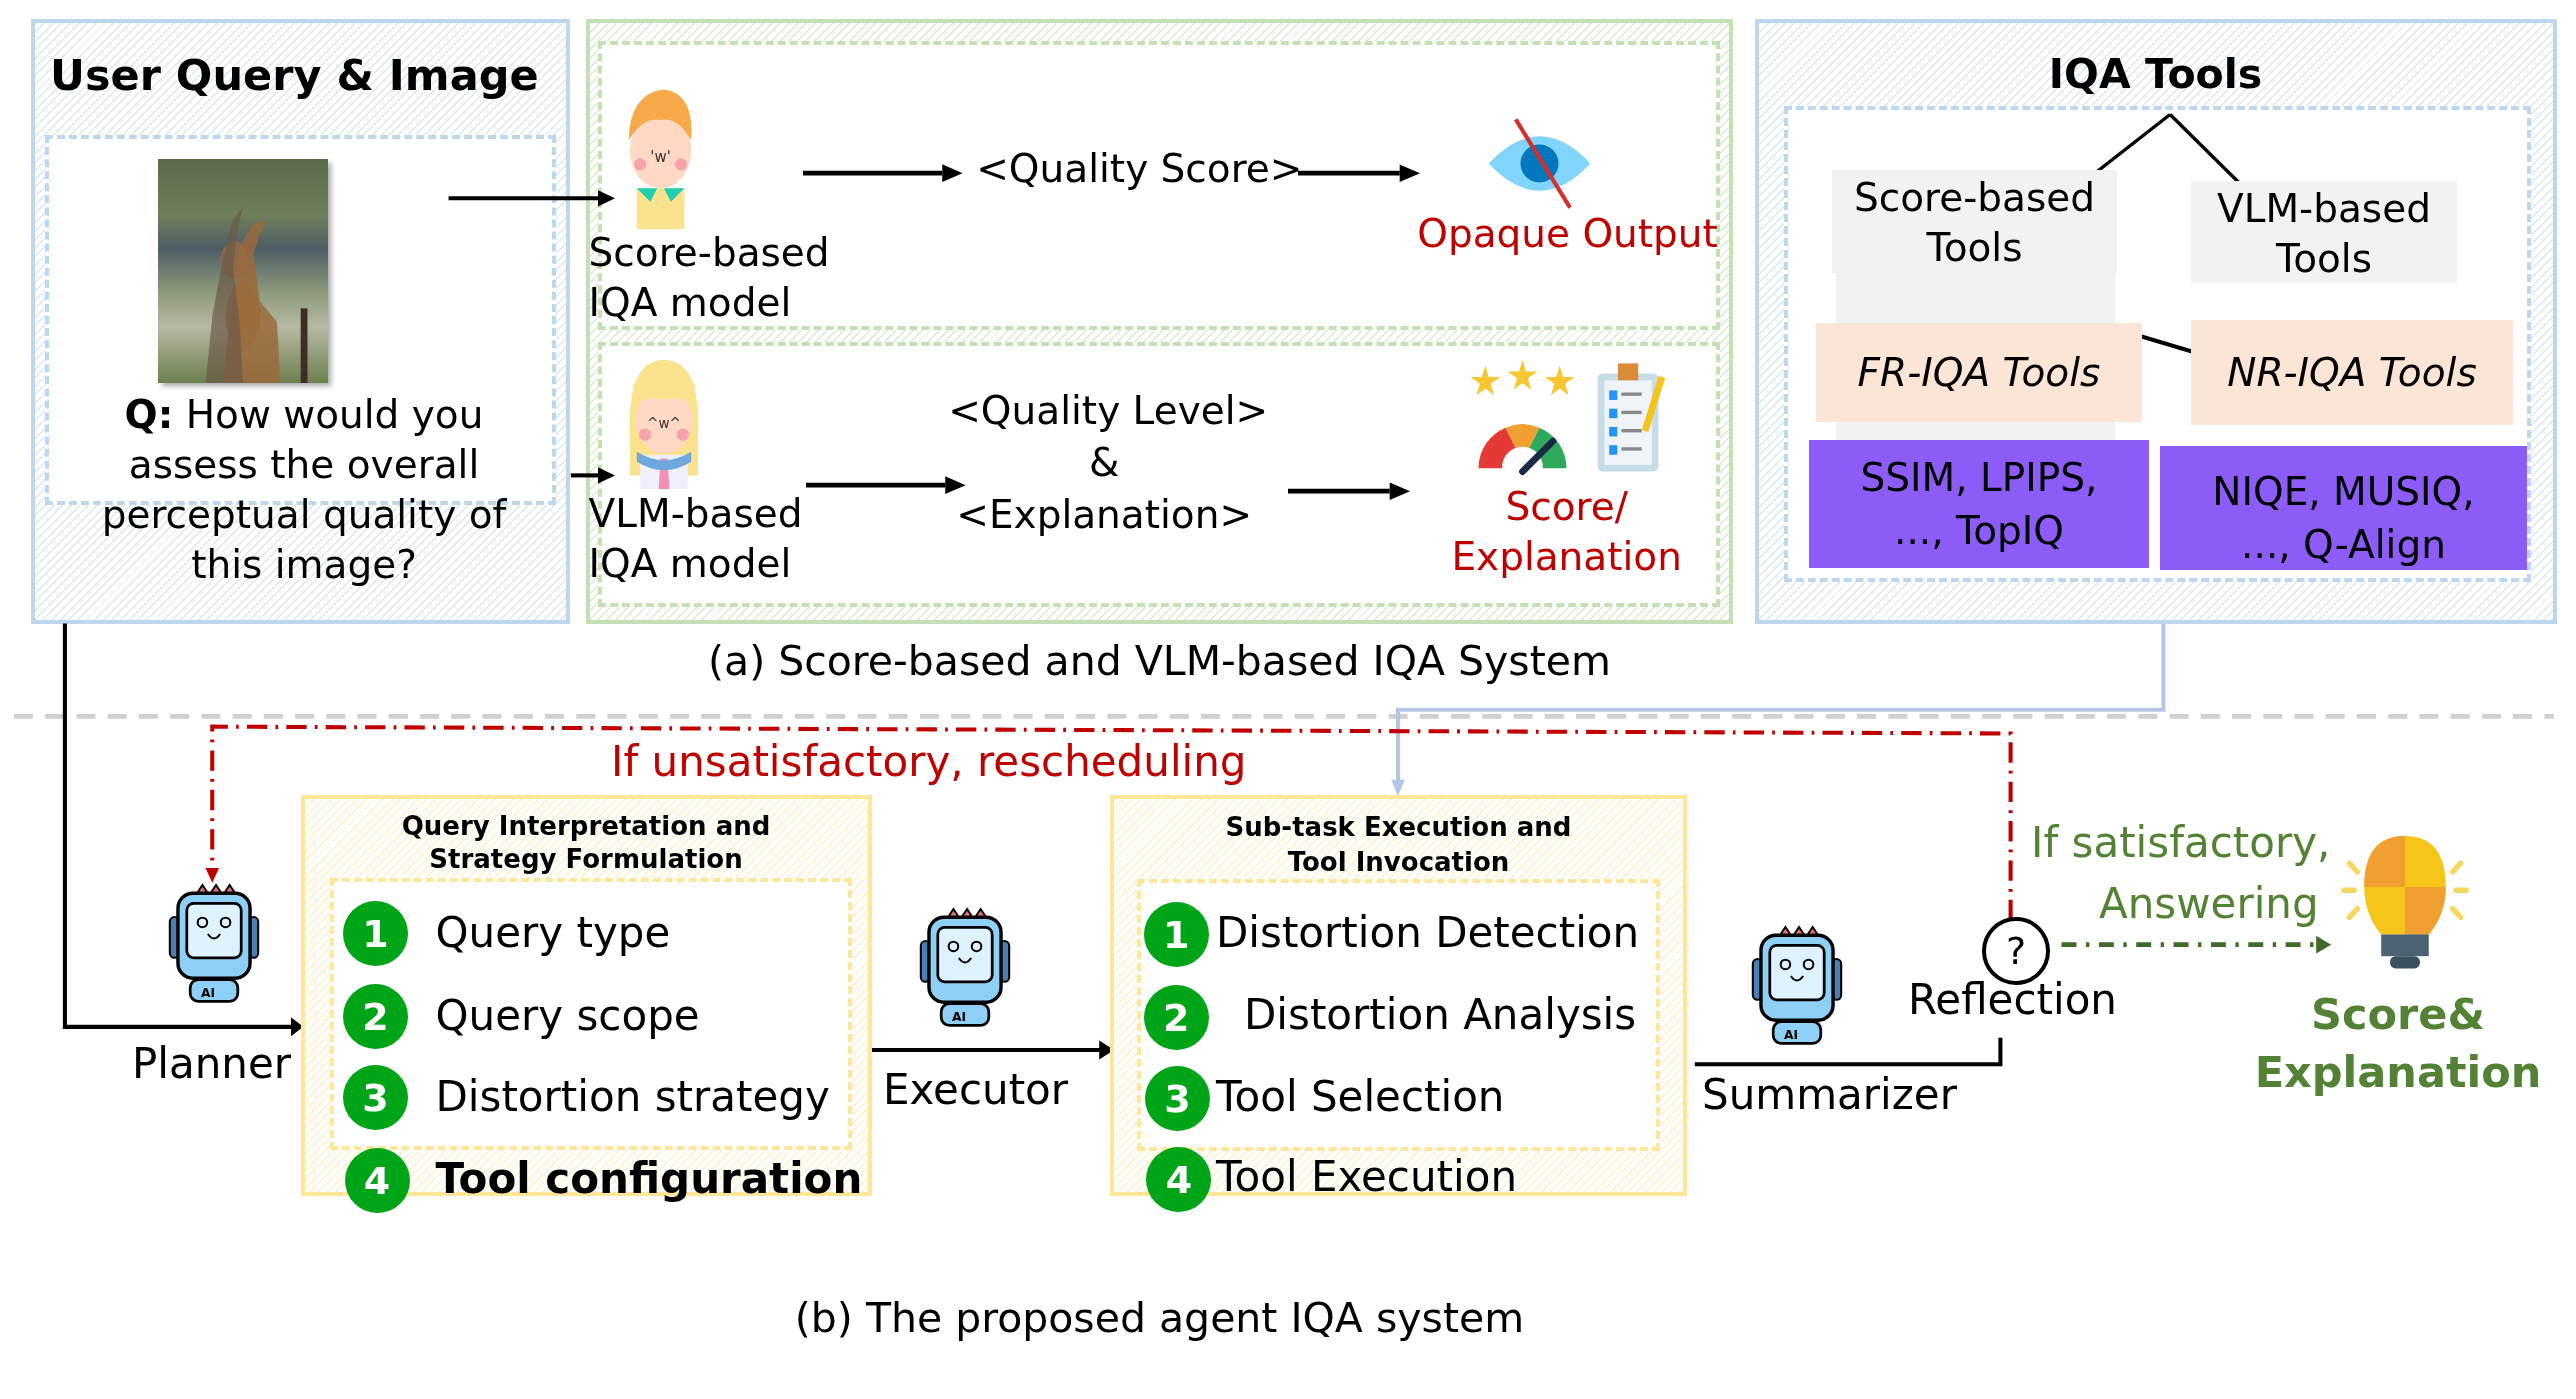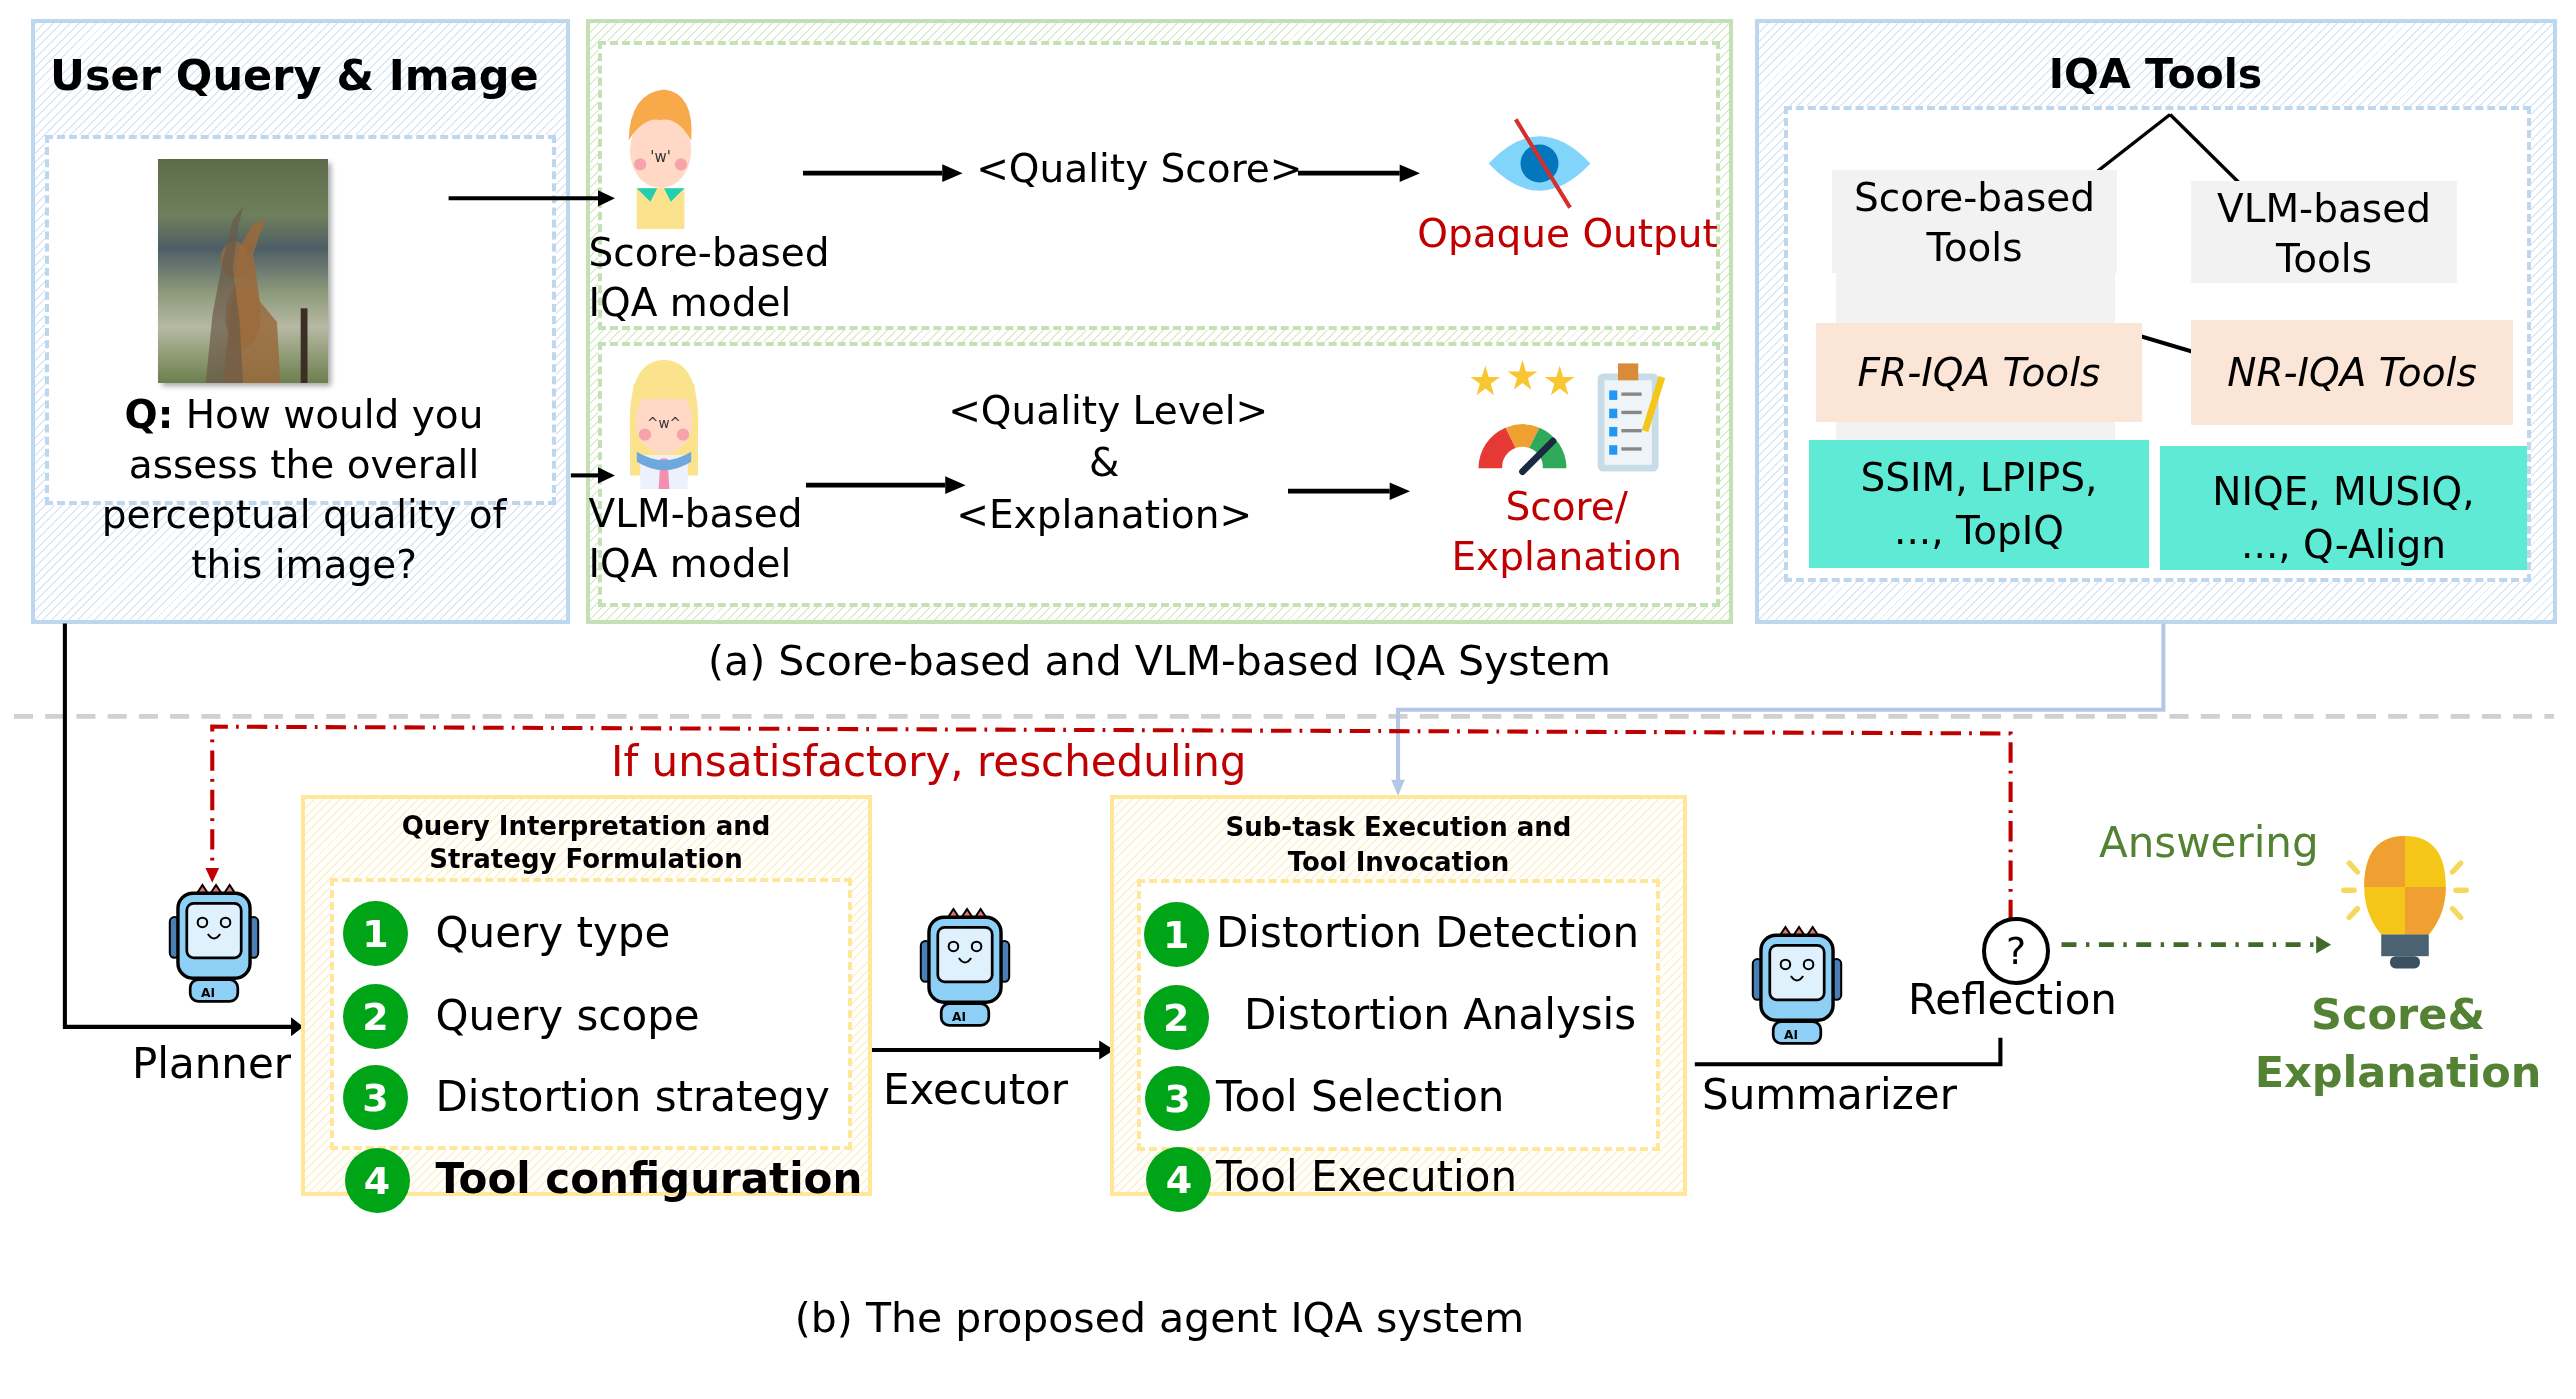--- a/index.html
+++ b/index.html
@@ -32,21 +32,21 @@
   .green-txt { color: #548235; }
   .badge {
     position: absolute; width: 65px; height: 65px; border-radius: 50%;
     background: #00a517; color: #fff; font-weight: bold; font-size: 38px;
     display: flex; align-items: center; justify-content: center;
     font-family: "DejaVu Sans", sans-serif;
   }
   .step { position: absolute; font-size: 42px; white-space: nowrap; }
   .box-gray { background: #f2f2f2; }
   .box-peach { background: #fbe5d6; font-style: italic; }
-  .box-lgreen { background: #5eead4; }
+  .box-lgreen { background: #8b5cf6; }
   svg { position: absolute; overflow: visible; }
 </style>
 </head>
 <body>
 
 <div class="abs hatch-blue frame-blue" style="left:31px;top:19px;width:539px;height:605px;">
   <div class="abs txt bold" style="left:15px;top:27px;font-size:43px;">User Query &amp; Image</div>
   <div class="abs inner dash-blue" style="left:9.5px;top:112px;width:511px;height:370px;">
 
     <div class="abs" style="left:109px;top:20.4px;width:170px;height:224px;box-shadow:4.1px 4.1px 5.4px rgba(0,0,0,0.35);
@@ -310,20 +310,21 @@
 </svg>
 <div class="abs txt" style="left:1702px;top:1070px;font-size:42px;">Summarizer</div>
 
 <div class="abs" style="left:1982px;top:917px;width:68px;height:68px;border:4.1px solid #000;border-radius:50%;background:#fff;
             display:flex;align-items:center;justify-content:center;box-sizing:border-box;">
   <span class="txt" style="font-size:38px;">?</span>
 </div>
 <div class="abs txt" style="left:1908px;top:975px;font-size:42px;text-align:center;">Reflection</div>
 
 <div class="abs txt green-txt" style="left:2031px;top:812px;font-size:42px;line-height:61px;">
+  <div>If satisfactory,</div>
   <div style="padding-left:68px;">Answering</div>
 </div>
 
 <svg width="136" height="163" style="left:2337px;top:819px;" viewBox="0 0 200 240">
   <g stroke="#f6d860" stroke-width="8" stroke-linecap="round">
     <line x1="10" y1="105" x2="25" y2="105"></line>
     <line x1="175" y1="105" x2="190" y2="105"></line>
     <line x1="18" y1="65" x2="30" y2="78"></line>
     <line x1="182" y1="65" x2="170" y2="78"></line>
     <line x1="18" y1="145" x2="30" y2="132"></line>

